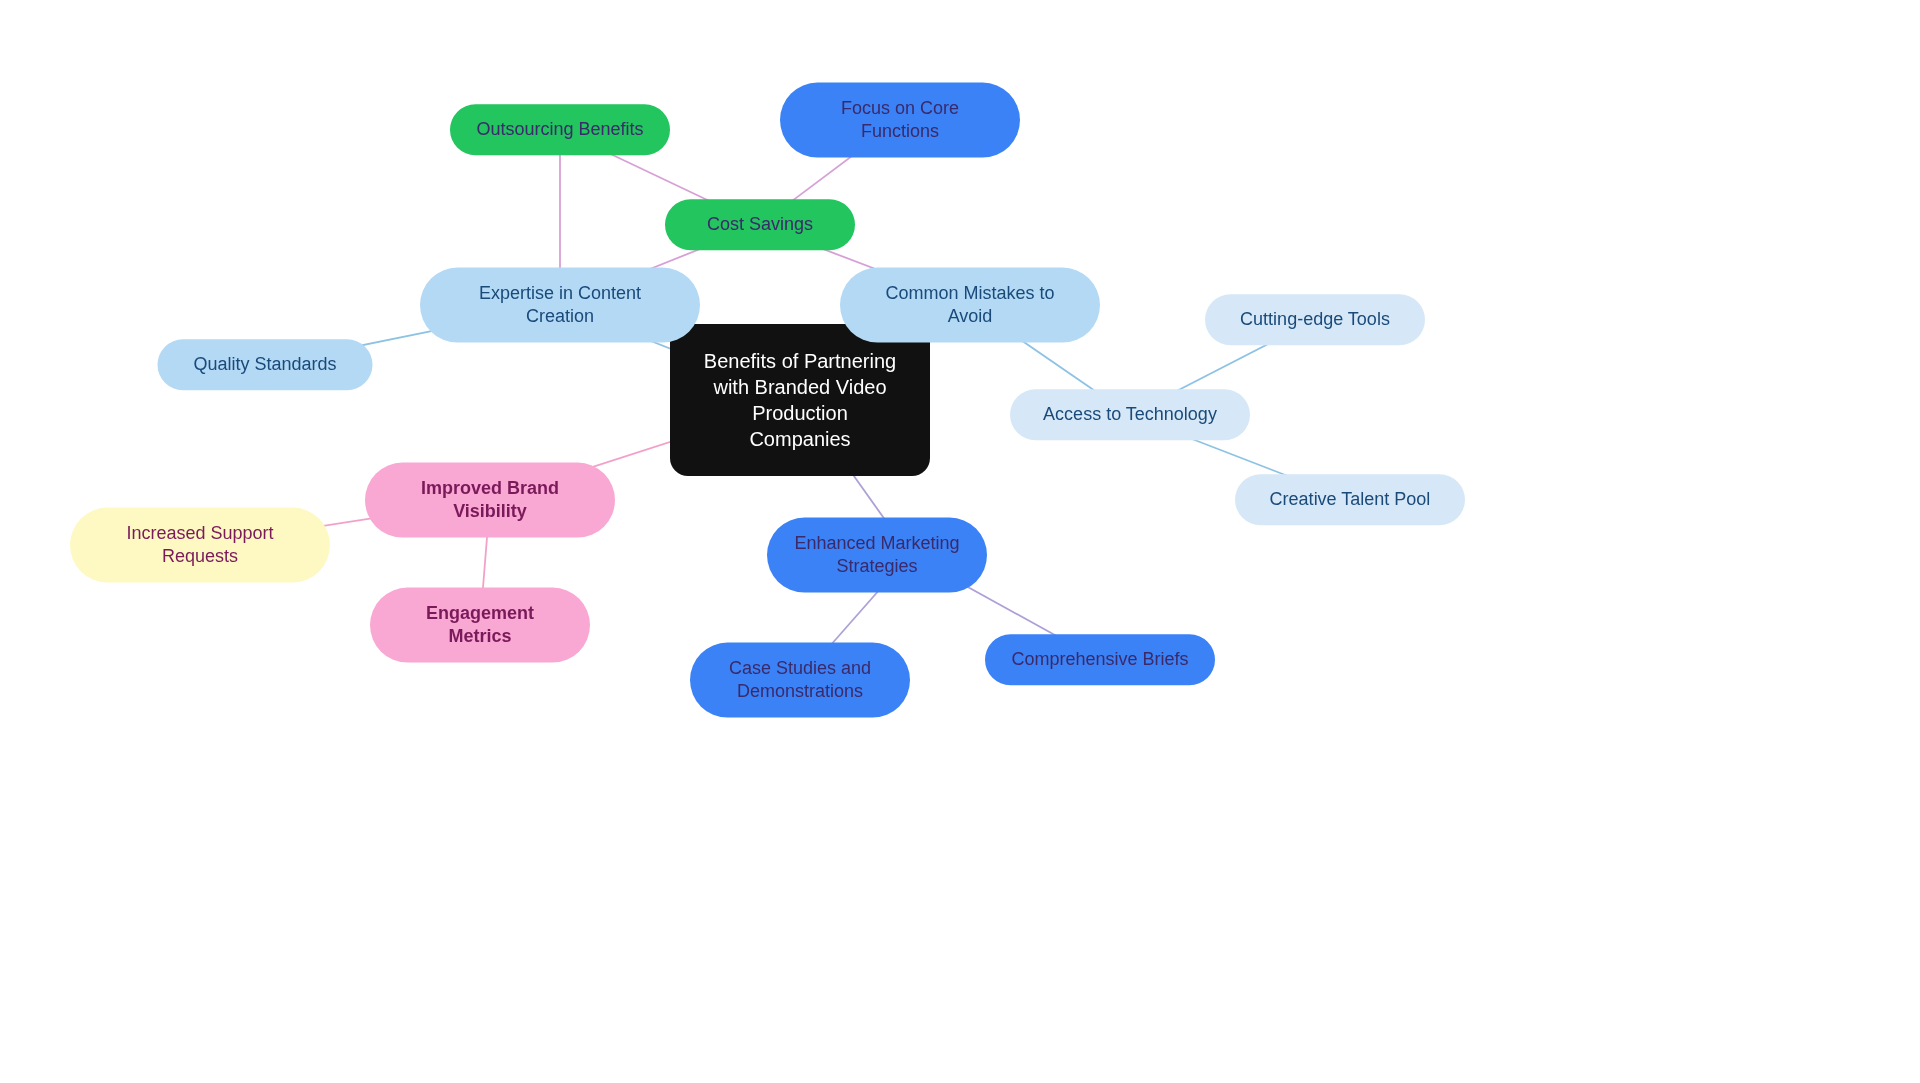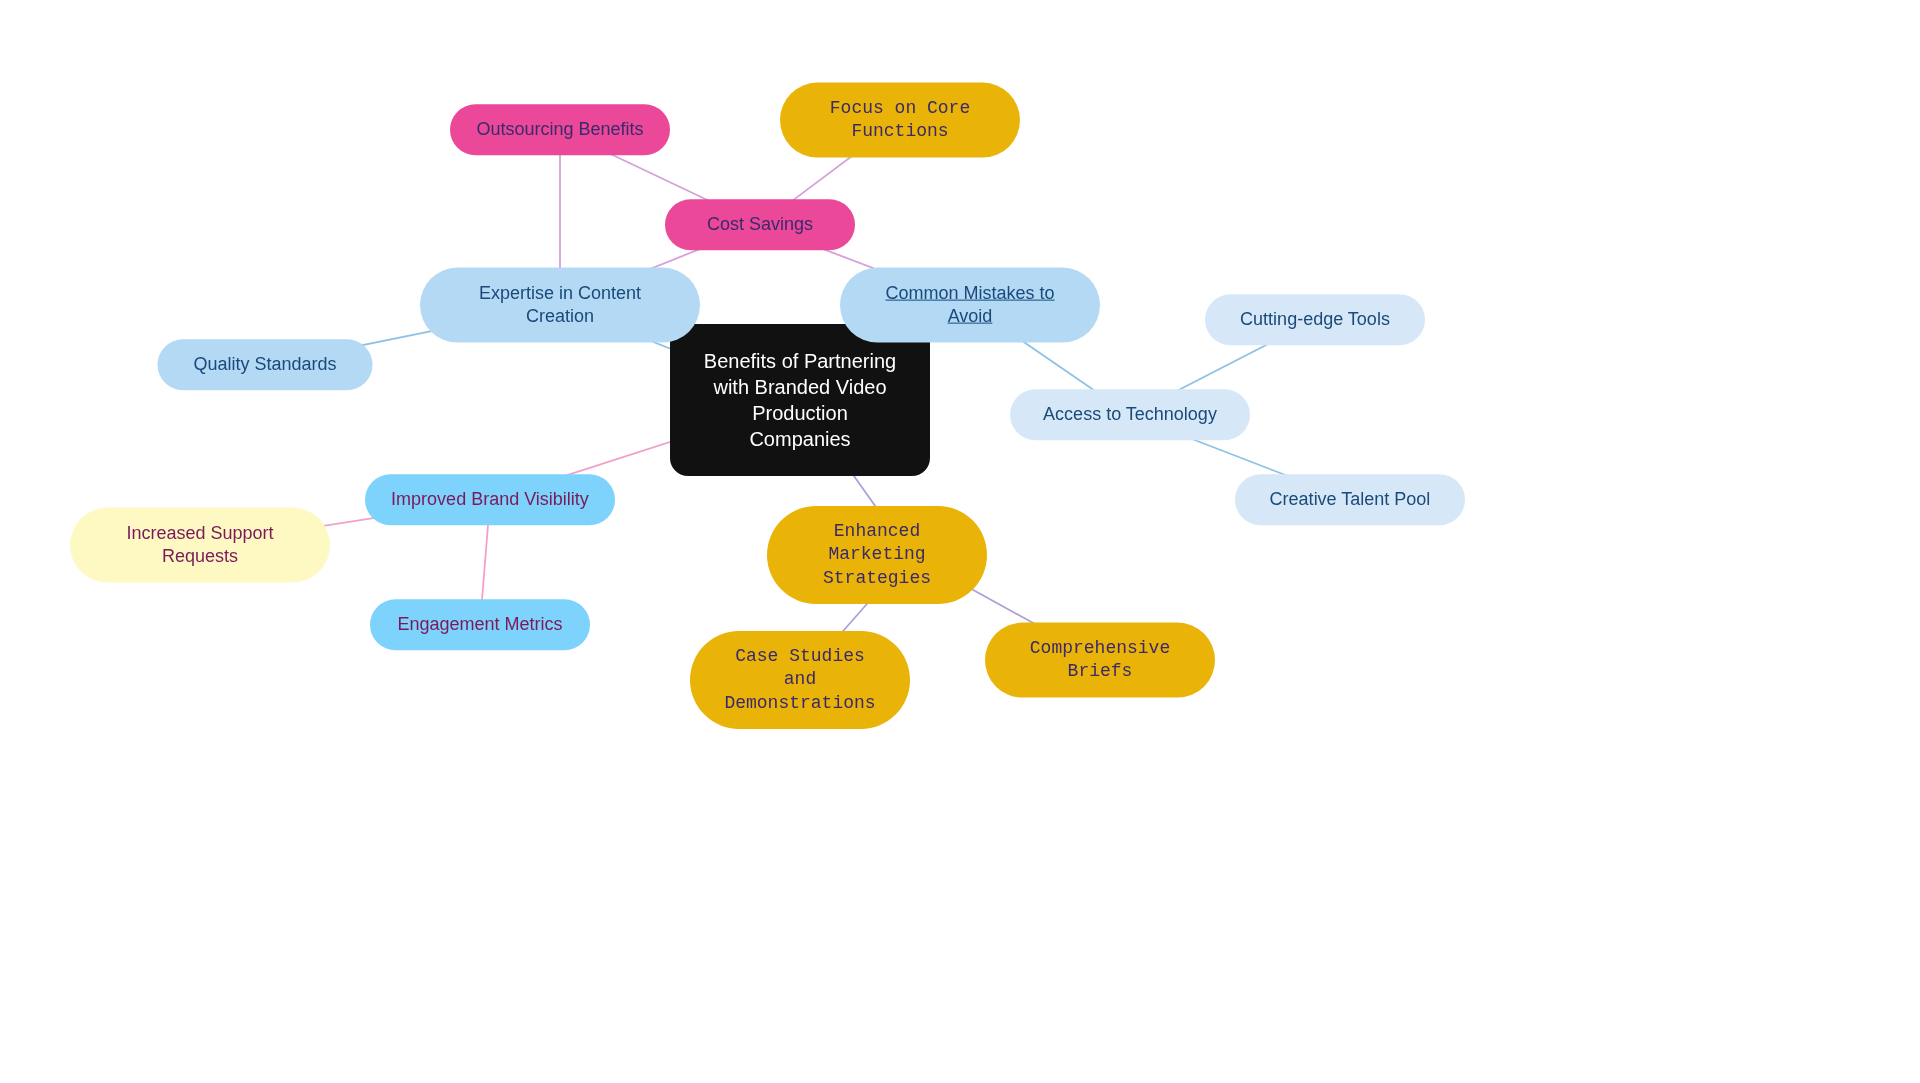--- a/index.html
+++ b/index.html
@@ -47,31 +47,31 @@
     }
     .node-blue-light {
       background: #b3d9f5;
       color: #1a4a7a;
     }
     .node-blue-pale {
       background: #d6e8f7;
       color: #1a4a7a;
     }
     .node-purple-light {
-      background: #ec4899;
+      background: #22c55e;
       color: #3a2a6a;
     }
     .node-purple-pale {
-      background: #eab308;
+      background: #3b82f6;
       color: #3a2a6a;
-      font-family: Liberation Mono, monospace;
     }
     .node-pink {
-      background: #7dd3fc;
+      background: #f9a8d4;
       color: #7a1a5a;
+      font-weight: bold;
     }
     .node-pink-pale {
       background: #fef9c3;
       color: #7a1a5a;
     }
   </style>
 </head>
 <body>
 
 <div id="canvas">
@@ -92,21 +92,21 @@
       <line x1="490" y1="500" x2="200" y2="545" stroke="#f090c0" stroke-width="1.8" opacity="0.85"></line>
       <line x1="490" y1="500" x2="480" y2="625" stroke="#f090c0" stroke-width="1.8" opacity="0.85"></line>
       <line x1="910" y1="555" x2="800" y2="680" stroke="#a090d0" stroke-width="1.8" opacity="0.85"></line>
       <line x1="910" y1="555" x2="1100" y2="660" stroke="#a090d0" stroke-width="1.8" opacity="0.85"></line>
     </svg>
 <div class="node node-center" style="left: 800px; top: 400px;">Benefits of Partnering with Branded Video Production Companies</div>
     <div class="node node-purple-light" style="left: 560px; top: 130px; width: 220px;">Outsourcing Benefits</div>
     <div class="node node-purple-pale" style="left: 900px; top: 120px; width: 240px;">Focus on Core Functions</div>
     <div class="node node-blue-light" style="left: 560px; top: 305px; width: 280px;">Expertise in Content Creation</div>
     <div class="node node-purple-light" style="left: 760px; top: 225px; width: 190px;">Cost Savings</div>
-    <div class="node node-blue-light" style="left: 970px; top: 305px; width: 260px; text-decoration: underline;">Common Mistakes to Avoid</div>
+    <div class="node node-blue-light" style="left: 970px; top: 305px; width: 260px;">Common Mistakes to Avoid</div>
     <div class="node node-blue-light" style="left: 265px; top: 365px; width: 215px;">Quality Standards</div>
     <div class="node node-blue-pale" style="left: 1130px; top: 415px; width: 240px;">Access to Technology</div>
     <div class="node node-blue-pale" style="left: 1315px; top: 320px; width: 220px;">Cutting-edge Tools</div>
     <div class="node node-blue-pale" style="left: 1350px; top: 500px; width: 230px;">Creative Talent Pool</div>
     <div class="node node-pink" style="left: 490px; top: 500px; width: 250px;">Improved Brand Visibility</div>
     <div class="node node-pink-pale" style="left: 200px; top: 545px; width: 260px;">Increased Support Requests</div>
     <div class="node node-pink" style="left: 480px; top: 625px; width: 220px;">Engagement Metrics</div>
     <div class="node node-purple-pale" style="left: 877px; top: 555px; width: 220px;">Enhanced Marketing Strategies</div>
     <div class="node node-purple-pale" style="left: 800px; top: 680px; width: 220px;">Case Studies and Demonstrations</div>
     <div class="node node-purple-pale" style="left: 1100px; top: 660px; width: 230px;">Comprehensive Briefs</div>

